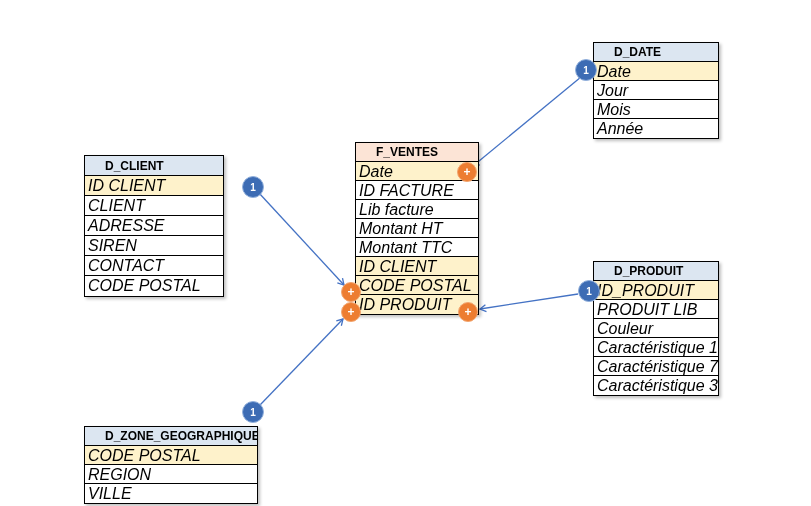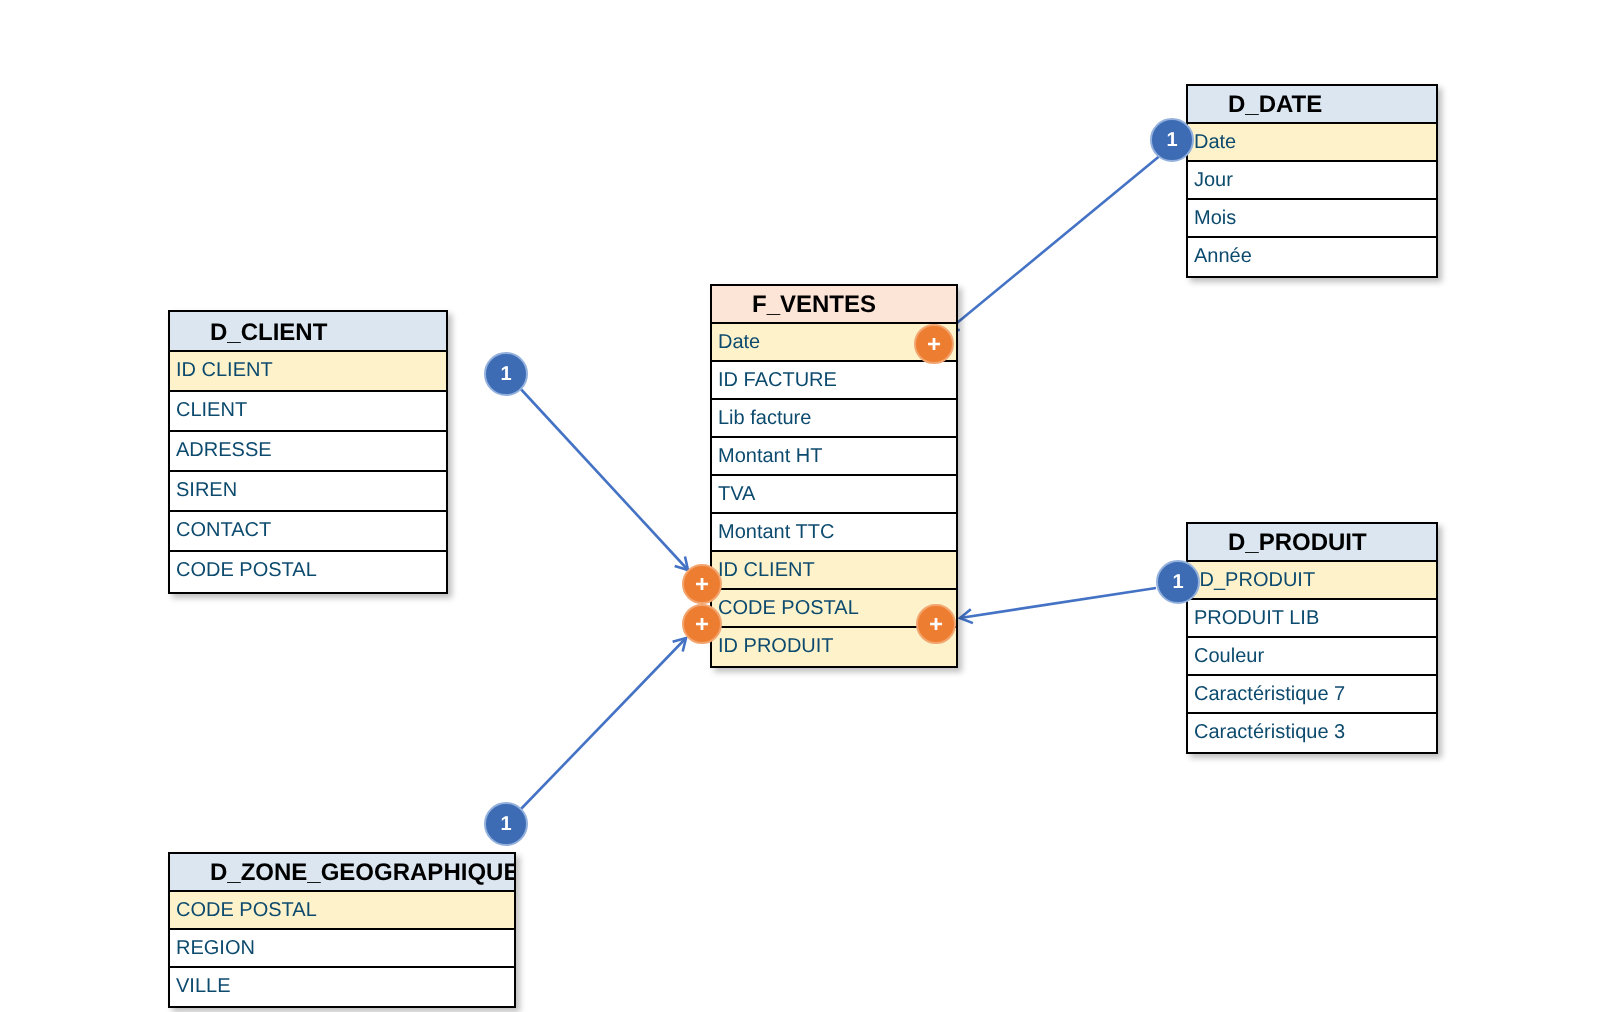--- a/index.html
+++ b/index.html
@@ -43,26 +43,27 @@
     overflow: hidden;
     box-sizing: border-box;
   }
   .tbl.fact .tbl-header {
     background: var(--fact-header-bg, #FCE4D6);
   }
   .tbl-row {
     height: var(--rh);
     line-height: var(--rh);
     background: var(--field-bg, #ffffff);
-    font-size: 10px;
-    color: #0c4a6e;
+    font-size: 16px;
+    color: #000000;
     padding-left: 3px;
     white-space: nowrap;
     overflow: hidden;
     box-sizing: border-box;
+    font-style: italic;
   }
   .tbl-row:not(:last-child) {
     border-bottom: 1px solid #000000;
   }
   .tbl-row.key {
     background: var(--key-field-bg, #FEF2CB);
   }
   .badge {
     position: absolute;
     z-index: 3;
@@ -125,21 +126,20 @@
       </div>
   </div>
 
   <div class="tbl fact" style="left:355px; top:142px; width:124px; --rh:19px;">
     <div class="tbl-header">F_VENTES</div>
     <div class="tbl-body">
         <div class="tbl-row key">Date</div>
         <div class="tbl-row">ID FACTURE</div>
         <div class="tbl-row">Lib facture</div>
         <div class="tbl-row">Montant HT</div>
-        <div class="tbl-row">TVA</div>
         <div class="tbl-row">Montant TTC</div>
         <div class="tbl-row key">ID CLIENT</div>
         <div class="tbl-row key">CODE POSTAL</div>
         <div class="tbl-row key">ID PRODUIT</div>
       </div>
   </div>
 
   <div class="tbl dim" style="left:593px; top:42px; width:126px; --rh:19px;">
     <div class="tbl-header">D_DATE</div>
     <div class="tbl-body">
@@ -149,20 +149,21 @@
         <div class="tbl-row">Année</div>
       </div>
   </div>
 
   <div class="tbl dim" style="left:593px; top:261px; width:126px; --rh:19px;">
     <div class="tbl-header">D_PRODUIT</div>
     <div class="tbl-body">
         <div class="tbl-row key">ID_PRODUIT</div>
         <div class="tbl-row">PRODUIT LIB</div>
         <div class="tbl-row">Couleur</div>
+        <div class="tbl-row">Caractéristique 1</div>
         <div class="tbl-row">Caractéristique 7</div>
         <div class="tbl-row">Caractéristique 3</div>
       </div>
   </div>
 
   <div class="badge one" style="left:575px; top:59px;">1</div>
   <div class="badge one" style="left:242px; top:176px;">1</div>
   <div class="badge one" style="left:242px; top:401px;">1</div>
   <div class="badge one" style="left:578px; top:280px;">1</div>
 

